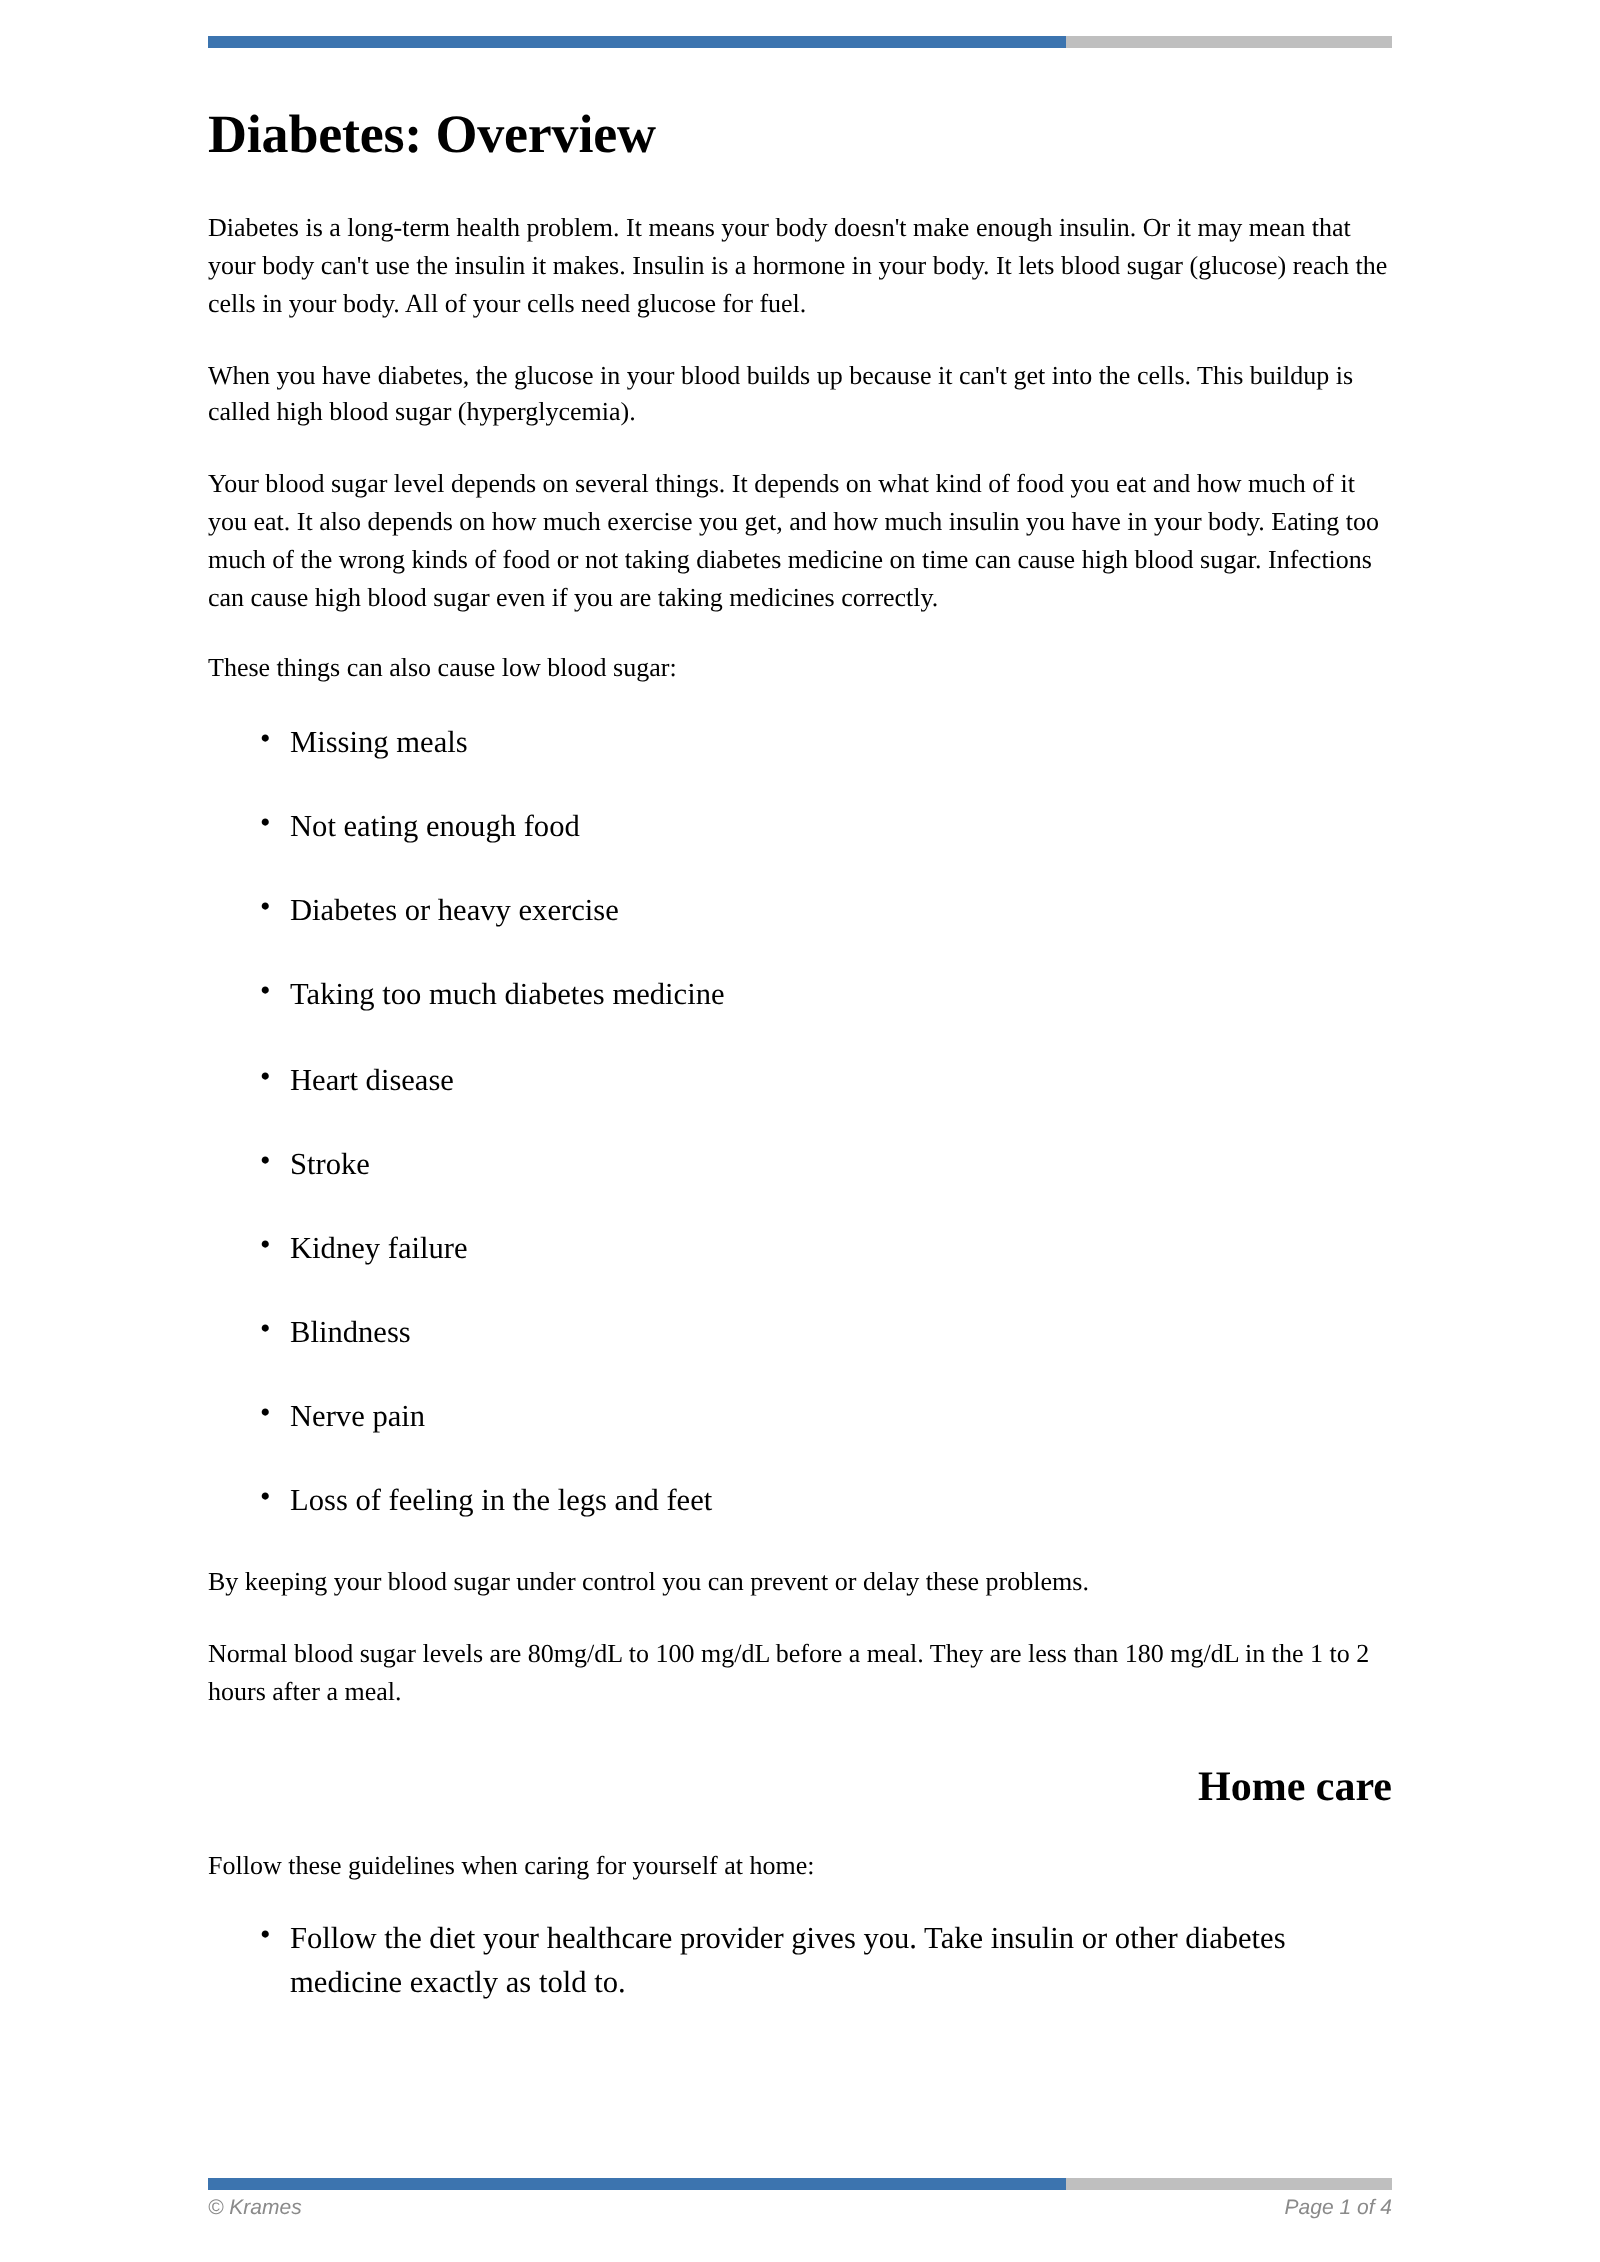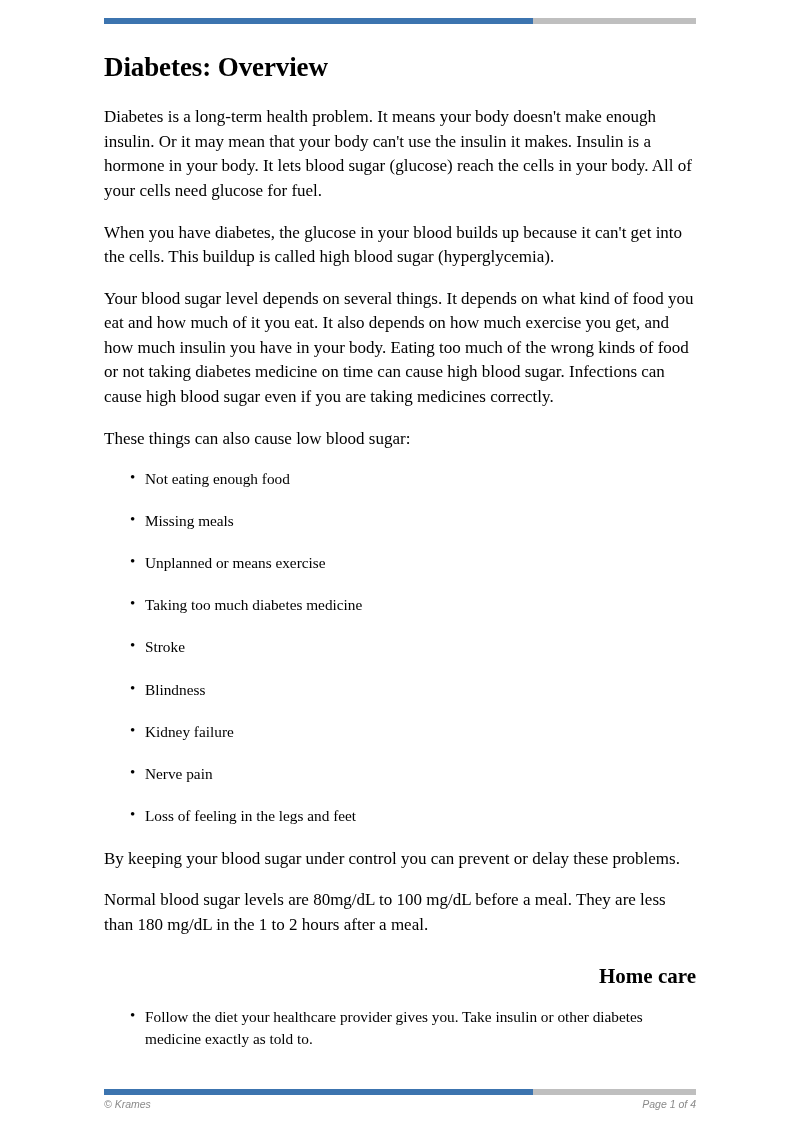--- a/index.html
+++ b/index.html
@@ -63,21 +63,21 @@
 
   h2.section-title {
     font-size: 21px;
     font-weight: bold;
     line-height: 1.2;
     margin: 26px 0 17px 0;
     text-align: right;
   }
 
   p.para {
-    font-size: 17px;
+    font-size: 13px;
     line-height: 1.445;
     margin: 0 0 17px 0;
     text-align: left;
   }
 
   ul.bullets {
     list-style: none;
     margin: 0 0 9px 0;
     padding: 0;
   }
@@ -130,41 +130,43 @@
 
     <p class="para">Diabetes is a long-term health problem. It means your body doesn't make enough insulin. Or it may mean that your body can't use the insulin it makes. Insulin is a hormone in your body. It lets blood sugar (glucose) reach the cells in your body. All of your cells need glucose for fuel.</p>
 
     <p class="para">When you have diabetes, the glucose in your blood builds up because it can't get into the cells. This buildup is called high blood sugar (hyperglycemia).</p>
 
     <p class="para">Your blood sugar level depends on several things. It depends on what kind of food you eat and how much of it you eat. It also depends on how much exercise you get, and how much insulin you have in your body. Eating too much of the wrong kinds of food or not taking diabetes medicine on time can cause high blood sugar. Infections can cause high blood sugar even if you are taking medicines correctly.</p>
 
     <p class="para">These things can also cause low blood sugar:</p>
 
     <ul class="bullets">
+      <li>Missing meals</li>
       <li>Not eating enough food</li>
-      <li>Missing meals</li>
-      <li>Unplanned or means exercise</li>
+      <li>Diabetes or heavy exercise</li>
       <li>Taking too much diabetes medicine</li>
     </ul>
 
 
     <ul class="bullets">
+      <li>Heart disease</li>
       <li>Stroke</li>
+      <li>Kidney failure</li>
       <li>Blindness</li>
-      <li>Kidney failure</li>
       <li>Nerve pain</li>
       <li>Loss of feeling in the legs and feet</li>
     </ul>
 
     <p class="para">By keeping your blood sugar under control you can prevent or delay these problems.</p>
 
     <p class="para">Normal blood sugar levels are 80mg/dL to 100 mg/dL before a meal. They are less than 180 mg/dL in the 1 to 2 hours after a meal.</p>
 
     <h2 class="section-title">Home care</h2>
 
+    <p class="para">Follow these guidelines when caring for yourself at home:</p>
 
     <ul class="bullets">
       <li>Follow the diet your healthcare provider gives you. Take insulin or other diabetes medicine exactly as told to.</li>
     </ul>
 
   </div>
 
   <div class="rule rule-bottom">
     <div class="seg-blue"></div>
     <div class="seg-gray"></div>

